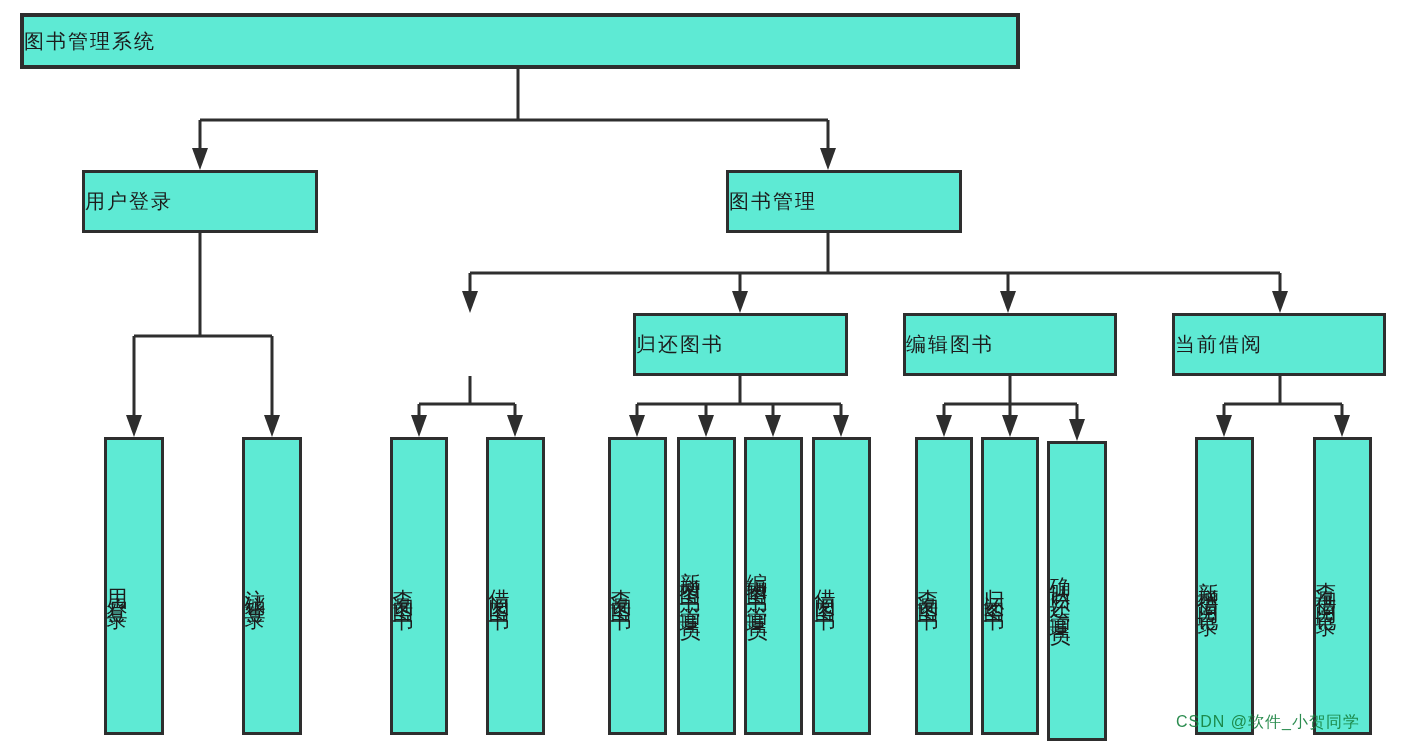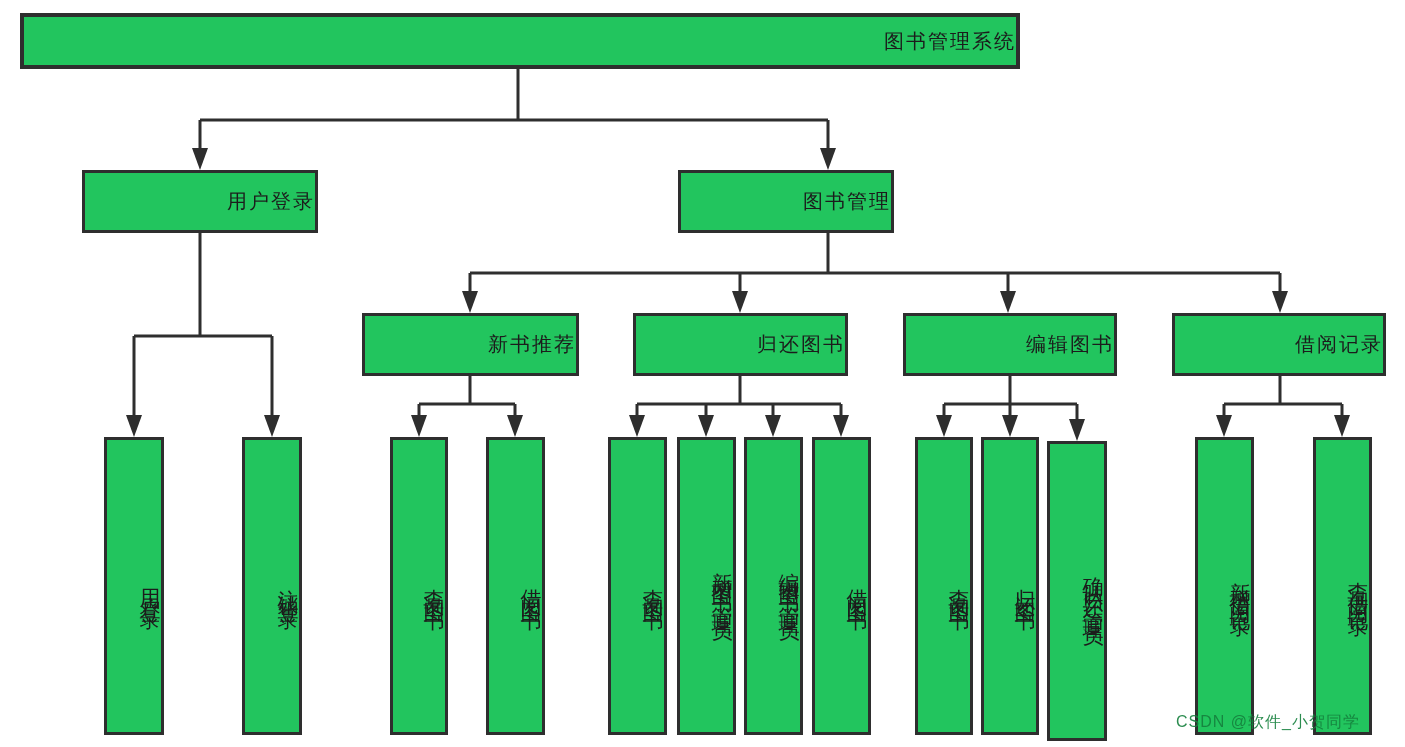--- a/index.html
+++ b/index.html
@@ -5,22 +5,22 @@
   html,body{margin:0;padding:0;}
   body{
     width:1405px;height:747px;position:relative;overflow:hidden;
     background:#ffffff;
     font-family:"Liberation Sans", sans-serif;
   }
   .stage{position:absolute;inset:0;width:1405px;height:747px;}
   svg.wires{position:absolute;left:0;top:0;}
   .box{
     position:absolute;box-sizing:border-box;
-    border:3px solid #2e2e2e;background:#22c55e;
-    display:flex;align-items:center;justify-content:flex-end;
+    border:3px solid #2e2e2e;background:#5eead4;
+    display:flex;align-items:center;justify-content:flex-start;
     color:#1c1c1c;
   }
   .box.root{border-width:4px;}
   .h-label{font-size:20px;letter-spacing:2px;white-space:nowrap;}
   .v-label{
     writing-mode:vertical-rl;text-orientation:mixed;
     font-size:21px;letter-spacing:7px;line-height:1;
     white-space:nowrap;
   }
   .watermark{
@@ -67,35 +67,32 @@
     </g>
   </svg>
 
   <div class="box root" style="left:20px;top:13px;width:1000px;height:56px">
     <span class="h-label">图书管理系统</span>
   </div>
 
   <div class="box" style="left:82px;top:170px;width:236px;height:63px">
     <span class="h-label">用户登录</span>
   </div>
-  <div class="box" style="left:678px;top:170px;width:216px;height:63px">
+  <div class="box" style="left:726px;top:170px;width:236px;height:63px">
     <span class="h-label">图书管理</span>
   </div>
 
-  <div class="box" style="left:362px;top:313px;width:217px;height:63px">
-    <span class="h-label">新书推荐</span>
-  </div>
   <div class="box" style="left:633px;top:313px;width:215px;height:63px">
     <span class="h-label">归还图书</span>
   </div>
   <div class="box" style="left:903px;top:313px;width:214px;height:63px">
     <span class="h-label">编辑图书</span>
   </div>
   <div class="box" style="left:1172px;top:313px;width:214px;height:63px">
-    <span class="h-label">借阅记录</span>
+    <span class="h-label">当前借阅</span>
   </div>
 
   <div class="box" style="left:104px;top:437px;width:60px;height:298px">
     <span class="v-label">用户登录</span>
   </div>
   <div class="box" style="left:242px;top:437px;width:60px;height:298px">
     <span class="v-label">注销登录</span>
   </div>
 
   <div class="box" style="left:390px;top:437px;width:58px;height:298px">

